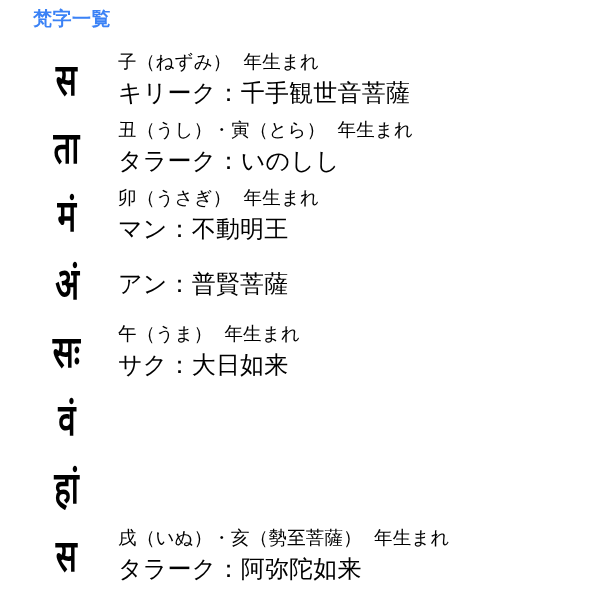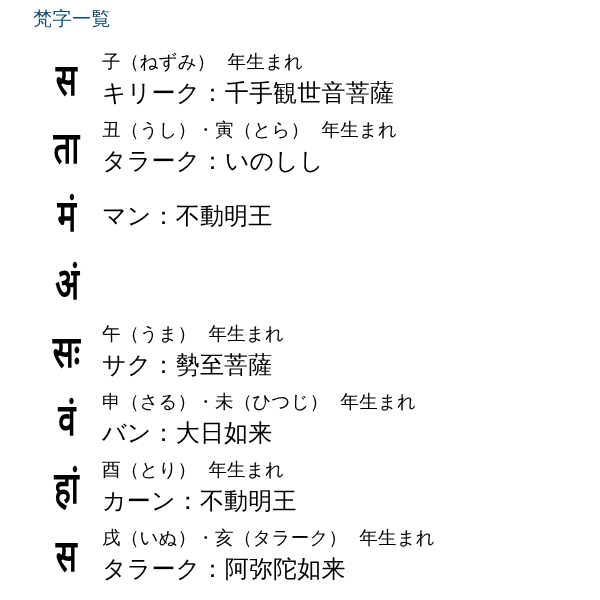--- a/index.html
+++ b/index.html
@@ -19,22 +19,23 @@
     width: 600px;
     height: 600px;
     background: #ffffff;
   }
   .page-title {
     position: absolute;
     left: 33px;
     top: 6px;
     font-size: 19px;
     letter-spacing: 0.5px;
-    color: #0c4a6e;
+    color: #3b82f6;
     white-space: nowrap;
+    font-weight: bold;
   }
   .list {
     position: absolute;
     left: 0;
     top: 46px;
     width: 600px;
   }
   .row {
     display: flex;
     align-items: center;
@@ -59,20 +60,21 @@
     transform: scaleX(0.78) scaleY(1.1);
     transform-origin: center center;
     letter-spacing: -2px;
     white-space: nowrap;
   }
   .text-cell {
     display: flex;
     flex-direction: column;
     justify-content: center;
     height: 62px;
+    margin-left: 16px;
   }
   .line1 {
     font-size: 18.5px;
     line-height: 1.45;
     letter-spacing: 0.2px;
     white-space: nowrap;
   }
   .line2 {
     font-size: 24px;
     line-height: 1.45;
@@ -110,66 +112,60 @@
         <div class="line1"><span>丑（うし）・寅（とら）</span><span class="suffix">年生まれ</span></div>
         <div class="line2">タラーク：いのしし</div>
       </div>
     </div>
 
     <div class="row">
       <div class="glyph-cell">
         <span class="glyph">मं</span>
       </div>
       <div class="text-cell">
+        <div class="line1"><span>卯（うさぎ）</span><span class="suffix">年生まれ</span></div>
         <div class="line2">マン：不動明王</div>
       </div>
     </div>
 
     <div class="row">
       <div class="glyph-cell">
         <span class="glyph">अं</span>
       </div>
       <div class="text-cell">
+        <div class="line2">アン：普賢菩薩</div>
       </div>
     </div>
 
     <div class="row">
       <div class="glyph-cell">
         <span class="glyph">सः</span>
       </div>
       <div class="text-cell">
         <div class="line1"><span>午（うま）</span><span class="suffix">年生まれ</span></div>
-        <div class="line2">サク：勢至菩薩</div>
+        <div class="line2">サク：大日如来</div>
       </div>
     </div>
 
     <div class="row">
       <div class="glyph-cell">
         <span class="glyph">वं</span>
       </div>
-      <div class="text-cell">
-        <div class="line1"><span>申（さる）・未（ひつじ）</span><span class="suffix">年生まれ</span></div>
-        <div class="line2">バン：大日如来</div>
-      </div>
     </div>
 
     <div class="row">
       <div class="glyph-cell">
         <span class="glyph">हां</span>
-      </div>
-      <div class="text-cell">
-        <div class="line1"><span>酉（とり）</span><span class="suffix">年生まれ</span></div>
-        <div class="line2">カーン：不動明王</div>
       </div>
     </div>
 
     <div class="row">
       <div class="glyph-cell">
         <span class="glyph">स</span>
       </div>
       <div class="text-cell">
-        <div class="line1"><span>戌（いぬ）・亥（タラーク）</span><span class="suffix">年生まれ</span></div>
+        <div class="line1"><span>戌（いぬ）・亥（勢至菩薩）</span><span class="suffix">年生まれ</span></div>
         <div class="line2">タラーク：阿弥陀如来</div>
       </div>
     </div>
 
   </div>
 </div>
 
 </body></html>

